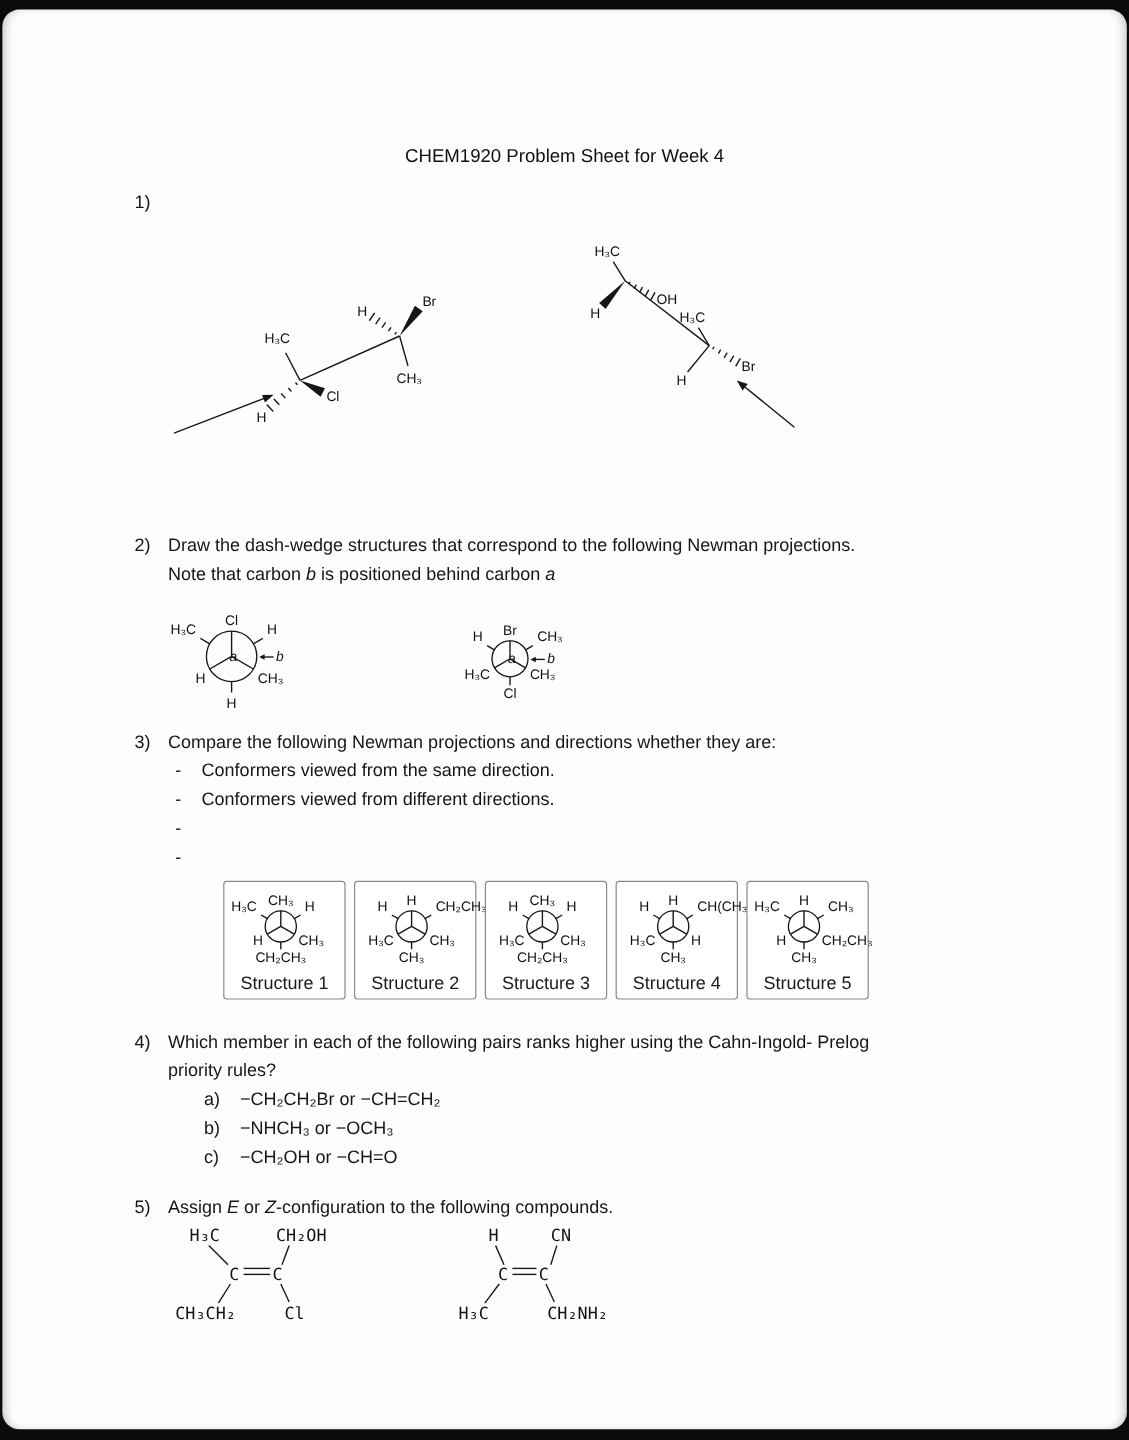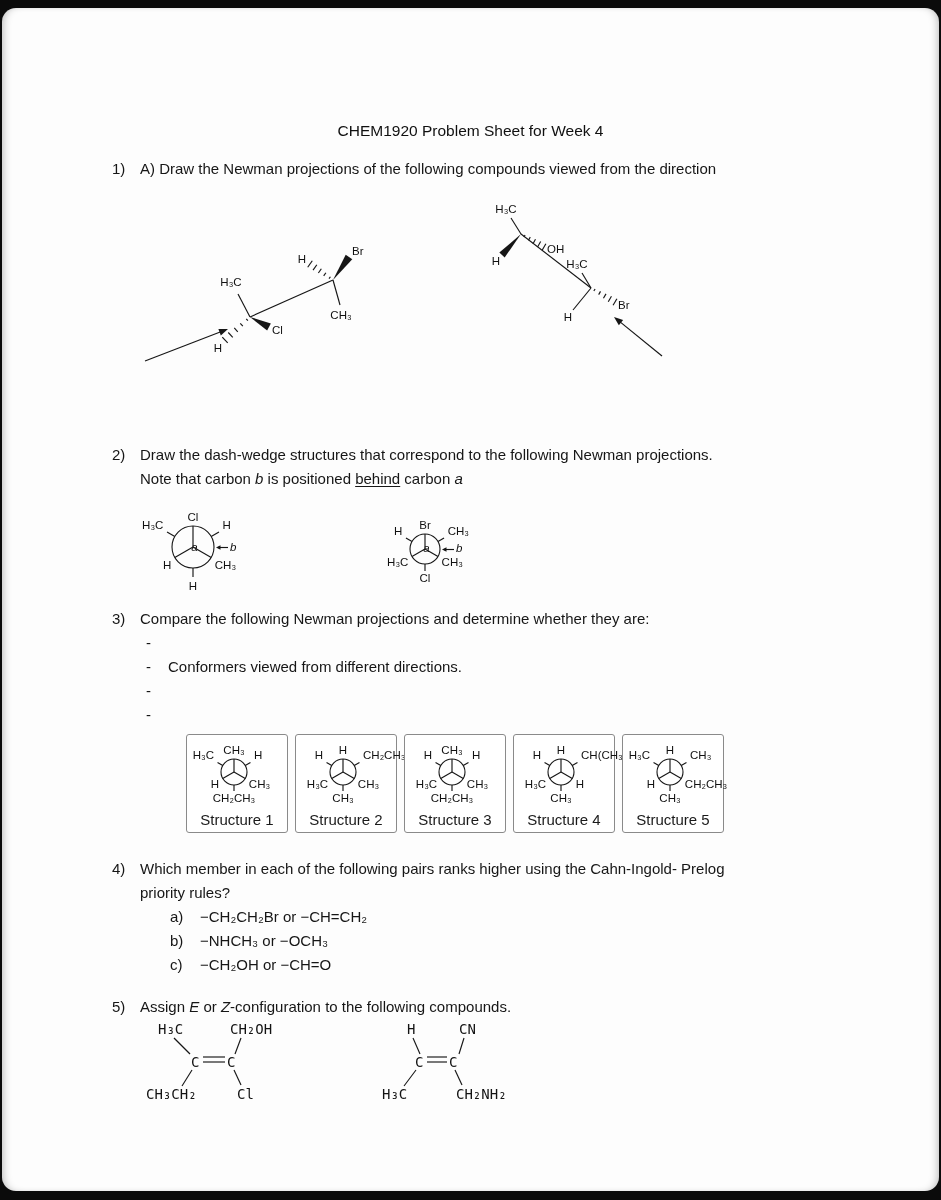--- a/index.html
+++ b/index.html
@@ -12,21 +12,21 @@
   .title{position:absolute;top:122px;left:0;right:0;text-align:center;font-weight:normal;font-size:15.5px;color:#101010}
   .txt{font-size:15px;color:#161616;line-height:24px}
   .qrow{display:flex}
   .qnum{width:28px;flex:none}
   .indent{padding-left:28px}
   .bullets{padding-left:34px}
   .bdash{width:22px;flex:none}
   .cip{padding-left:58px}
   .cipl{width:30px;flex:none}
   .it{font-style:italic}
-  .ul{text-decoration:underline;text-underline-offset:2px}
+  .ul{text-underline-offset:2px}
   svg{overflow:visible}
   svg line{stroke:#161616;stroke-width:1.15}
   svg text{font-size:11.5px;fill:#111;font-family:"Liberation Sans","DejaVu Sans",sans-serif}
   .mono-svg text{font-family:"DejaVu Sans Mono",monospace;font-size:14px;fill:#131313}
   .boxrow{display:flex;gap:7px}
   .nbox{width:102px;height:99px;border:1px solid #8a8a8a;border-radius:3px;background:#fff;
         display:flex;flex-direction:column;align-items:center;padding-top:3px}
   .nbox svg{flex:none}
   .ncap{font-size:15px;color:#1a1a1a;margin-top:auto;padding-bottom:4px}
 </style>
@@ -35,21 +35,20 @@
 
 <div class="page"></div>
 
 <div class="content">
 
   <div class="title">CHEM1920 Problem Sheet for Week 4</div>
 
   <div class="abs txt" style="left:112px;top:157px;width:730px">
     <div class="qrow">
       <span class="qnum">1)</span>
-      <span>A) Draw the Newman projections of the following compounds viewed from the direction</span>
     </div>
   </div>
 
   <svg class="abs" style="left:130px;top:193px" width="560" height="185" viewBox="0 0 560 185">
     <g>
       <g>
           <line x1="15" y1="168" x2="91.46861101429039" y2="138.51812587400852" stroke="#161616" stroke-width="1.3"></line>
           <polygon points="98,136 90.82558958574893,142.40997934535562 88.3794101652835,136.06520147352342" fill="#161616"></polygon>
         </g>
       <line x1="120" y1="124" x2="108" y2="101"></line>
@@ -162,25 +161,26 @@
       <text x="34.34936490538903" y="26.5" text-anchor="end" font-size="8" fill="#111">H</text>
       <text x="58.5" y="44.36" text-anchor="middle" font-size="7.6" fill="#4b8bd4" font-style="italic">a</text>
       <line x1="86" y1="41.5" x2="76" y2="41.5" stroke="#161616" stroke-width="1.1"></line>
       <polygon points="74,41.5 78.5,39.2 78.5,43.8" fill="#161616"></polygon>
       <text x="88" y="44.36" text-anchor="start" font-size="7.6" fill="#4b8bd4" font-style="italic">b</text>
     </svg>
 
   <div class="abs txt" style="left:112px;top:607px;width:740px">
     <div class="qrow">
       <span class="qnum">3)</span>
-      <span>Compare the following Newman projections and determine whether they are:</span>
+      <span>Compare the following Newman projections and directions whether they are:</span>
     </div>
     <div class="bullets">
       <div class="qrow">
           <span class="bdash">-</span>
+          <span>Conformers viewed from the same direction.</span>
         </div>
       <div class="qrow">
           <span class="bdash">-</span>
           <span>Conformers viewed from different directions.</span>
         </div>
       <div class="qrow">
           <span class="bdash">-</span>
         </div>
       <div class="qrow">
           <span class="bdash">-</span>

